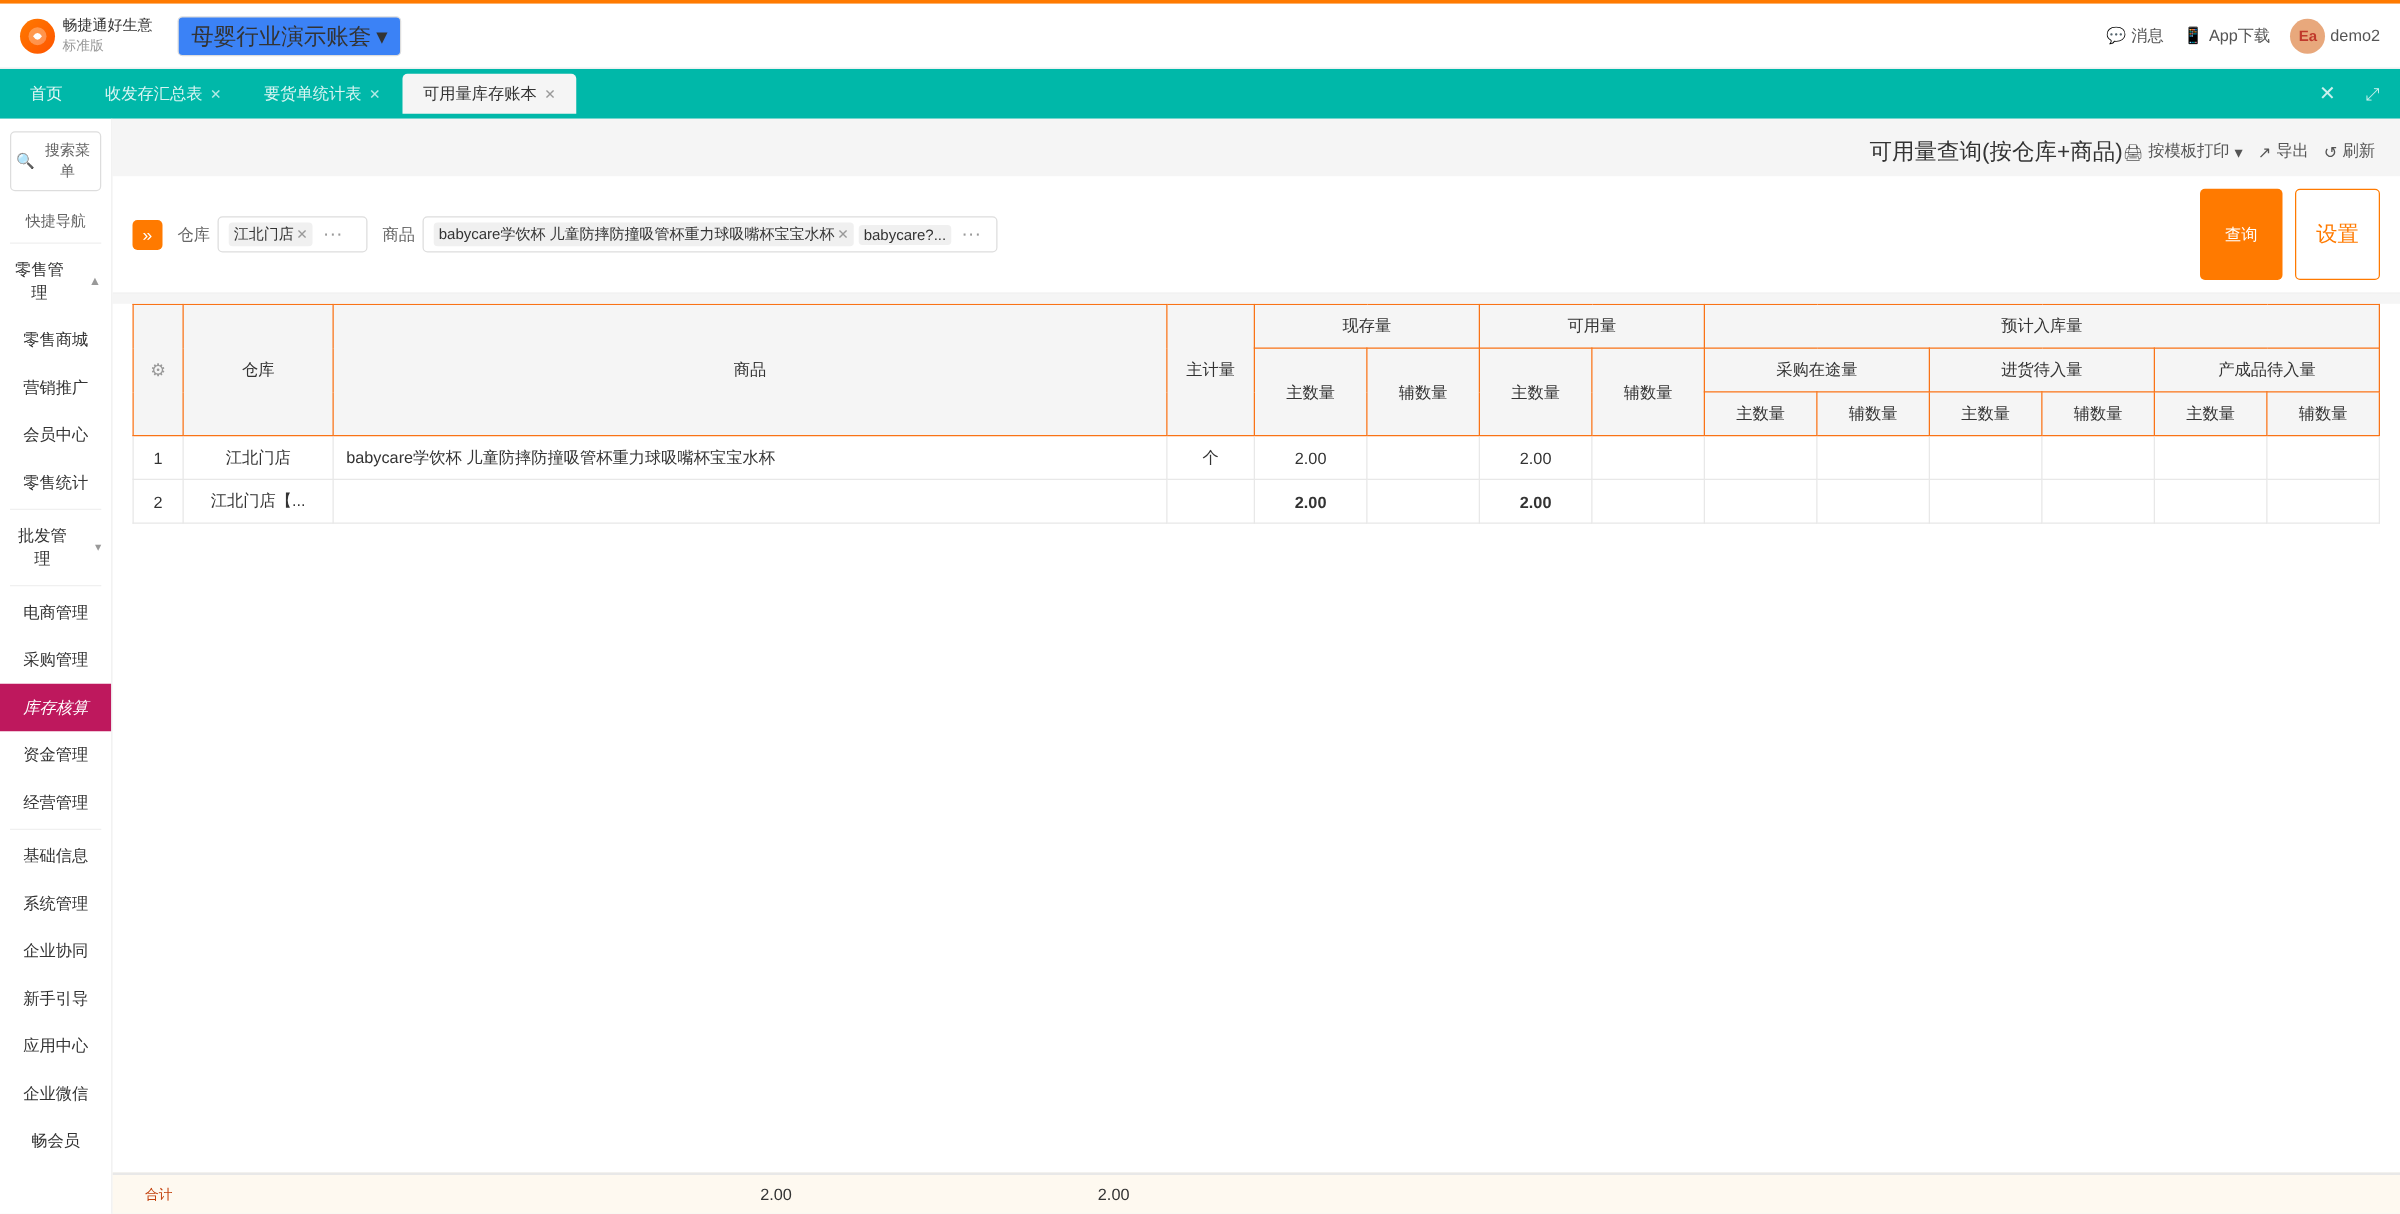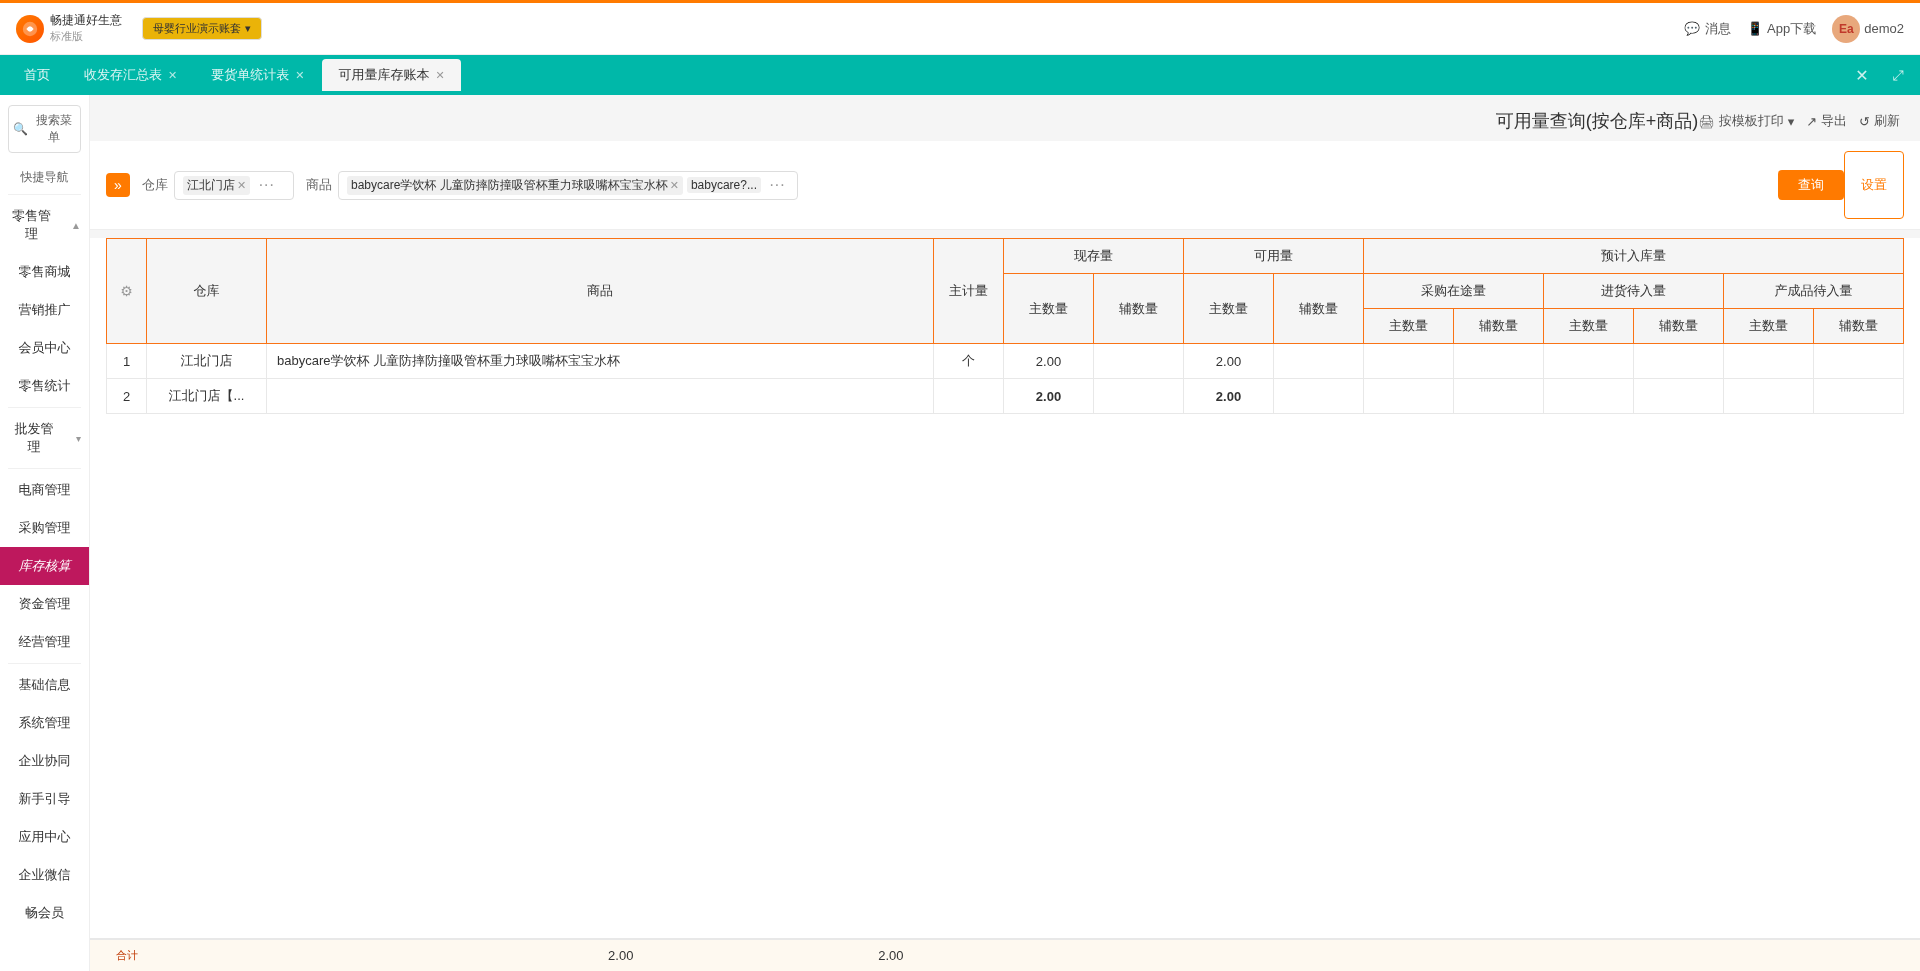--- a/index.html
+++ b/index.html
@@ -15,21 +15,21 @@
       padding: 0 16px;
       border-bottom: 1px solid #eee;
       position: relative;
     }
     .top-bar-left { display: flex; align-items: center; gap: 8px; }
     .logo-area { display: flex; align-items: center; gap: 6px; }
     .logo-icon { width: 28px; height: 28px; background: linear-gradient(135deg, #ff7a00, #ff5500); border-radius: 50%; display: flex; align-items: center; justify-content: center; }
     .logo-icon svg { width: 18px; height: 18px; }
     .logo-text { font-size: 12px; color: #333; line-height: 1.3; }
     .logo-sub { font-size: 11px; color: #999; }
-    .industry-selector { display: flex; align-items: center; gap: 4px; border: 1px solid #ddd; border-radius: 4px; padding: 3px 10px; font-size: 11px; color: #333; background: #eab308; cursor: pointer; margin-left: 12px; }
+    .industry-selector { display: flex; align-items: center; gap: 4px; border: 1px solid #ddd; border-radius: 4px; padding: 3px 10px; font-size: 18px; color: #333; background: #3b82f6; cursor: pointer; margin-left: 12px; }
     .top-bar-right { display: flex; align-items: center; gap: 16px; }
     .top-right-item { display: flex; align-items: center; gap: 4px; font-size: 13px; color: #555; cursor: pointer; }
     .avatar { width: 28px; height: 28px; border-radius: 50%; background: #e8a87c; display: flex; align-items: center; justify-content: center; font-size: 11px; color: #fff; overflow: hidden; }
 
     
     .orange-bar { height: 3px; background: #ff7a00; width: 100%; }
 
     
     .nav-tabs {
       height: 40px;
@@ -163,37 +163,37 @@
     .filter-tag .remove { color: #999; cursor: pointer; font-size: 11px; }
     .filter-dots { color: #999; font-size: 16px; cursor: pointer; padding: 0 4px; }
     .filter-product-box {
       border: 1px solid #ddd;
       border-radius: 4px;
       padding: 4px 8px;
       display: flex; align-items: center; gap: 4px;
       font-size: 13px; color: #333; flex: 1; background: #fff;
       max-width: 600px;
     }
-    .filter-actions { margin-left: auto; display: flex; gap: 0; align-items: center; }
+    .filter-actions { margin-left: auto; display: flex; gap: 10px; }
     .btn-query {
       background: #ff7a00;
       color: #fff;
       border: none;
       border-radius: 4px;
       padding: 6px 20px;
       font-size: 13px;
       cursor: pointer;
     }
     .btn-settings {
       background: #fff;
       color: #ff7a00;
       border: 1px solid #ff7a00;
       border-radius: 4px;
       padding: 24px 16px;
-      font-size: 13px;
+      font-size: 17px;
       cursor: pointer;
     }
 
     
     .table-container {
       flex: 1;
       overflow: auto;
       background: #fff;
       margin: 0;
       padding: 0 16px;

